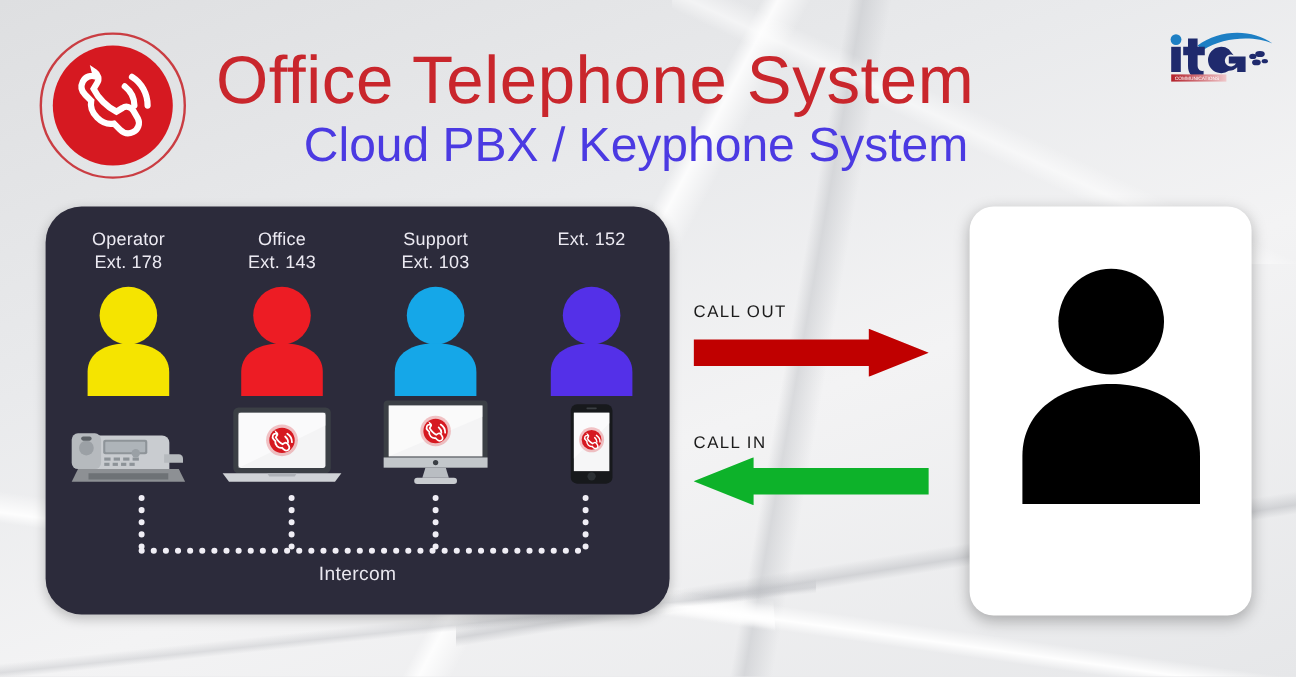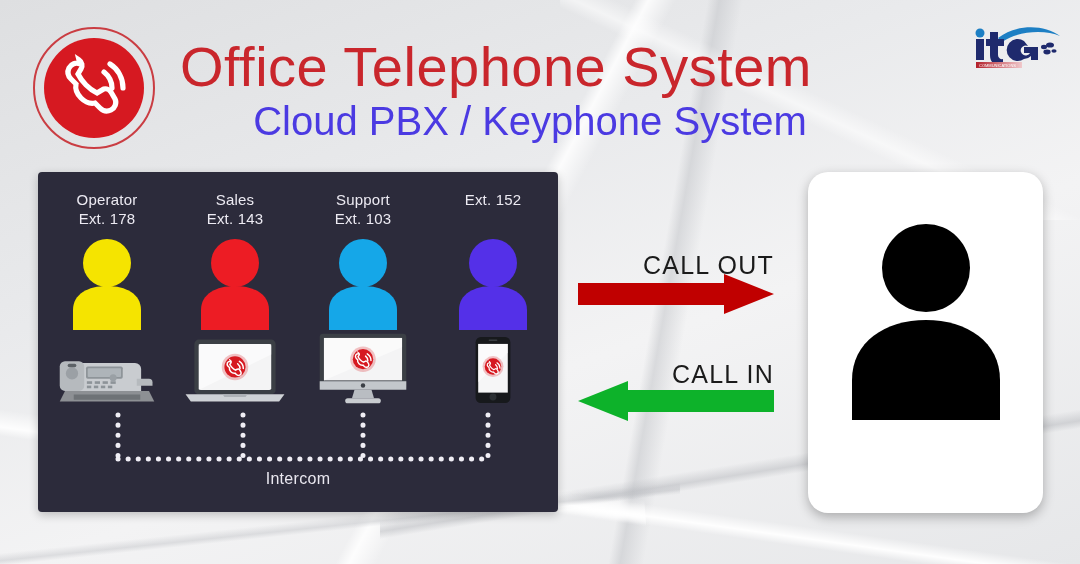--- a/index.html
+++ b/index.html
@@ -42,42 +42,42 @@
   }
   #subtitle{
     position:absolute;left:180px;top:99px;width:700px;text-align:center;
     font-size:40px;line-height:44px;color:#4b3ae2;font-weight:400;white-space:nowrap;
   }
   #brand-logo{position:absolute;right:16px;top:22px;width:96px;height:52px;}
 
   
   #office-panel{
     position:absolute;left:38px;top:172px;width:520px;height:340px;
-    background:#2c2b3b;border-radius:4px;
+    background:#2c2b3b;border-radius:30px;
     box-shadow:0 3px 10px rgba(0,0,0,.22);
   }
   .desk{position:absolute;top:18px;width:130px;height:215px;}
   #desk-0{left:4px;}  #desk-1{left:132px;} #desk-2{left:260px;} #desk-3{left:390px;}
   .desk-label{
     text-align:center;color:#eceaf2;font-size:15px;line-height:19px;
     font-weight:400;letter-spacing:.2px;
   }
   .avatar{position:absolute;left:50%;transform:translateX(-50%);top:48px;width:74px;height:92px;}
   .device{position:absolute;left:50%;transform:translateX(-50%);bottom:0px;}
 
   
   #intercom-lines{position:absolute;left:0;top:0;width:520px;height:340px;}
   #intercom-label{
     position:absolute;left:0;top:298px;width:520px;text-align:center;
     color:#e9e7ef;font-size:16px;letter-spacing:.3px;
   }
 
   
   .arrow-label{
-    position:absolute;text-align:right;color:#1b1b1b;font-size:25px;
+    position:absolute;text-align:left;color:#1b1b1b;font-size:14px;
     letter-spacing:1.2px;white-space:nowrap;
   }
   #callout-label{left:578px;top:251px;width:196px;}
   #callin-label{left:578px;top:360px;width:196px;}
   #callout-arrow{position:absolute;left:578px;top:274px;width:196px;height:40px;}
   #callin-arrow{position:absolute;left:578px;top:381px;width:196px;height:40px;}
 
   
   #customer-card{
     position:absolute;left:808px;top:172px;width:235px;height:341px;
@@ -164,21 +164,21 @@
         </g>
         <circle cx="63" cy="43" r="4" fill="#9aa0a5"></circle>
         <path d="M8 24 h16 a6 6 0 0 1 6 6 v22 a6 6 0 0 1 -6 6 H8 a6 6 0 0 1 -6 -6 V30 a6 6 0 0 1 6 -6 z" fill="#b6babe"></path>
         <circle cx="16" cy="38" r="7" fill="#9ba0a5"></circle>
         <rect x="11" y="27" width="10" height="4" rx="2" fill="#5d6267"></rect>
         <path d="M90 44 h14 a4 4 0 0 1 4 4 v4 h-18 z" fill="#b6babe"></path>
       </svg>
     </div>
 
     <div class="desk" id="desk-1">
-      <div class="desk-label">Sales</div>
+      <div class="desk-label">Office</div>
       <div class="desk-label">Ext. 143</div>
       <svg class="avatar" viewBox="0 0 74 92">
         <circle cx="37" cy="25" r="24" fill="#ed1c24"></circle>
         <path d="M3 92 V72 C3 56 18 48 37 48 C56 48 71 56 71 72 V92 Z" fill="#ed1c24"></path>
       </svg>
       <svg class="device" viewBox="0 0 120 78" width="106" height="69">
         <rect x="14" y="4" width="92" height="62" rx="5" fill="#3b3f45"></rect>
         <rect x="19" y="9" width="82" height="52" rx="2" fill="#f4f4f5"></rect>
         <path d="M19 9 h82 v12 l-82 40 z" fill="#ffffff" opacity=".55"></path>
         <circle cx="60" cy="35" r="15" fill="#d61921" opacity=".25"></circle>

